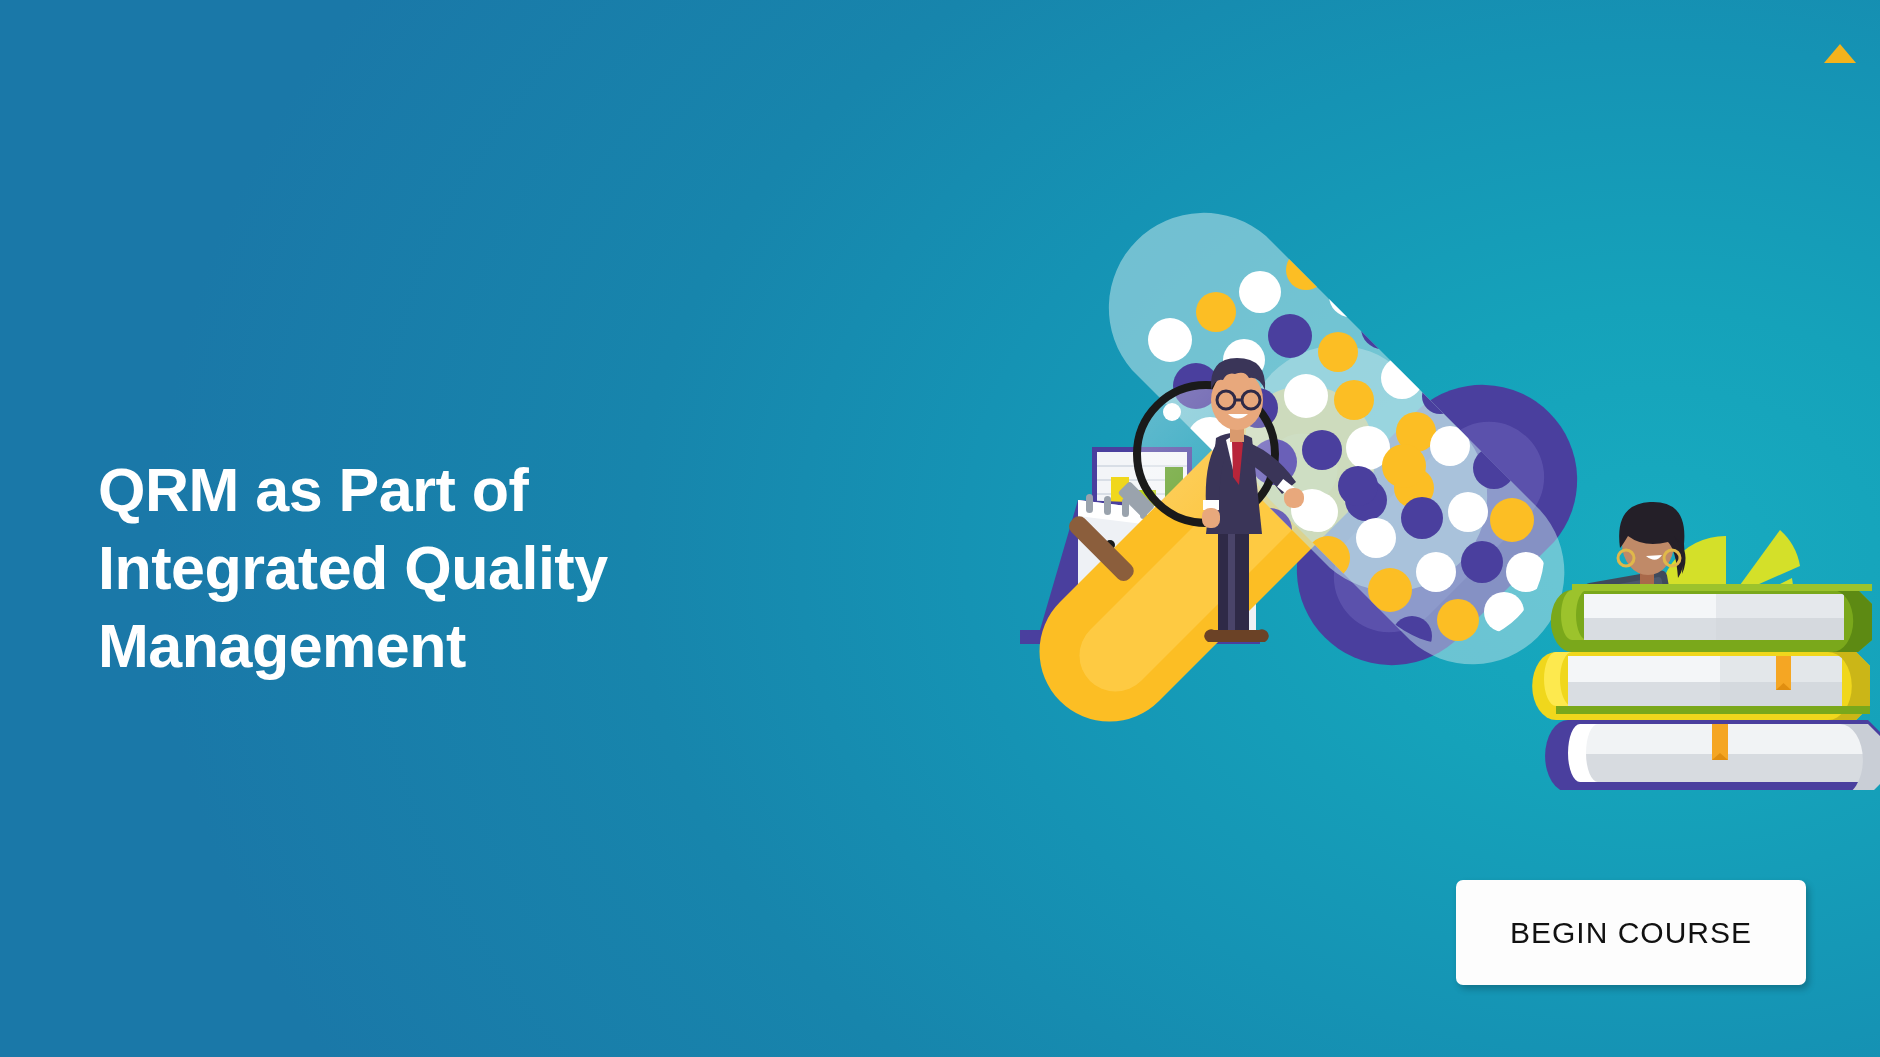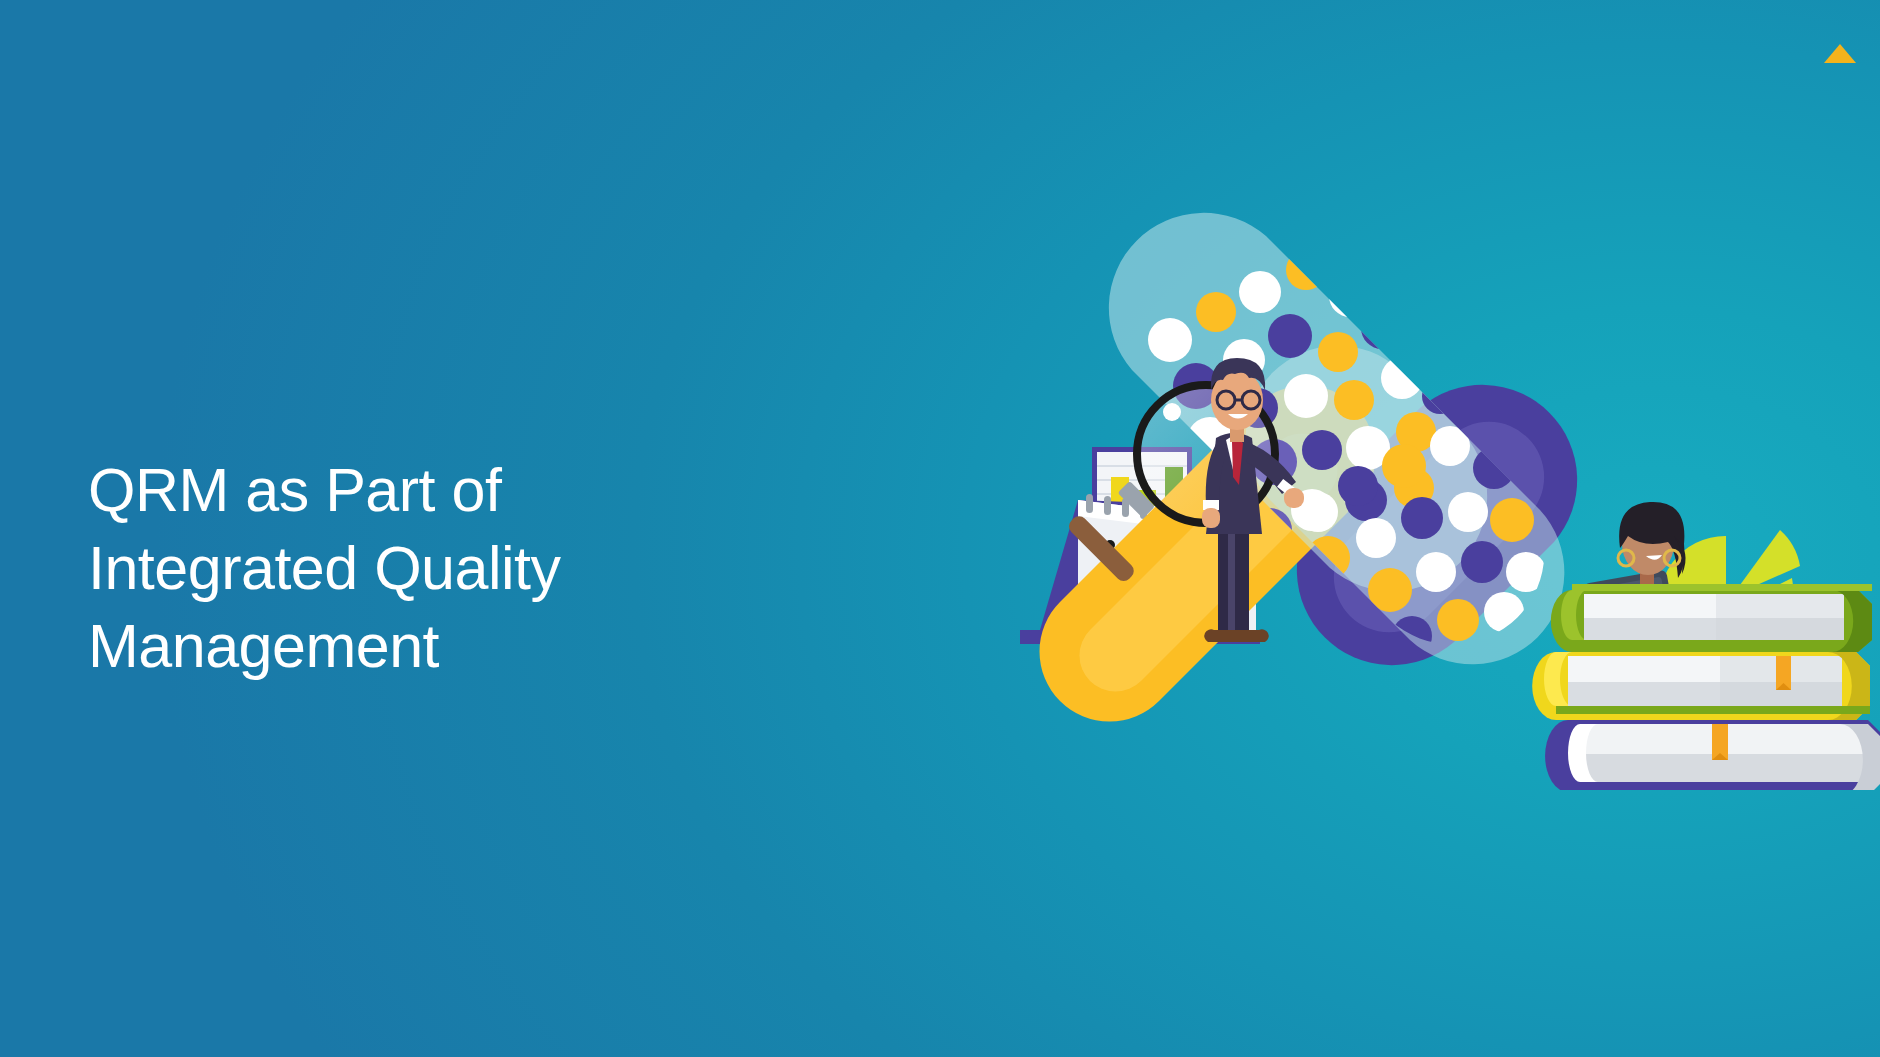--- a/index.html
+++ b/index.html
@@ -15,22 +15,22 @@
   }
   
   #tri{
     position:absolute;left:1824px;top:44px;width:0;height:0;
     border-left:16px solid transparent;
     border-right:16px solid transparent;
     border-bottom:19px solid #f3b31c;
   }
   
   #title{
-    position:absolute;left:88px;top:410px;width:700px;
-    color:#ffffff;font-size:61px;line-height:78px;font-weight:normal;
+    position:absolute;left:98px;top:410px;width:700px;
+    color:#ffffff;font-size:61px;line-height:78px;font-weight:bold;
     letter-spacing:-0.5px;
     white-space:pre-line;
   }
   
   #begin{
     position:absolute;left:1456px;top:880px;width:350px;height:105px;
     background:#fdfdfd;border:none;border-radius:7px;
     box-shadow:3px 4px 7px rgba(0,0,0,.23);
     color:#111111;font-size:30px;letter-spacing:1.0px;
     font-family:"Liberation Sans", sans-serif;
@@ -324,14 +324,15 @@
           <path d="M564,418 h260 v22 h-260 z" fill="#d9dde2"></path>
           <path d="M696,394 h128 v46 h-128 z" fill="#cfd4da" opacity=".4"></path>
           <path d="M812,390 l26,0 l14,14 v36 l-14,12 h-26 a13,19 0 0 0 0,-62 z" fill="#5d8a13"></path>
           <path d="M552,384 h300 v7 h-300 z" fill="#9cc32c"></path>
         </g>
       </g>
 
     </svg>
   </div>
 
+  <button id="begin">BEGIN COURSE</button>
 
 </div>
 
 </body></html>

